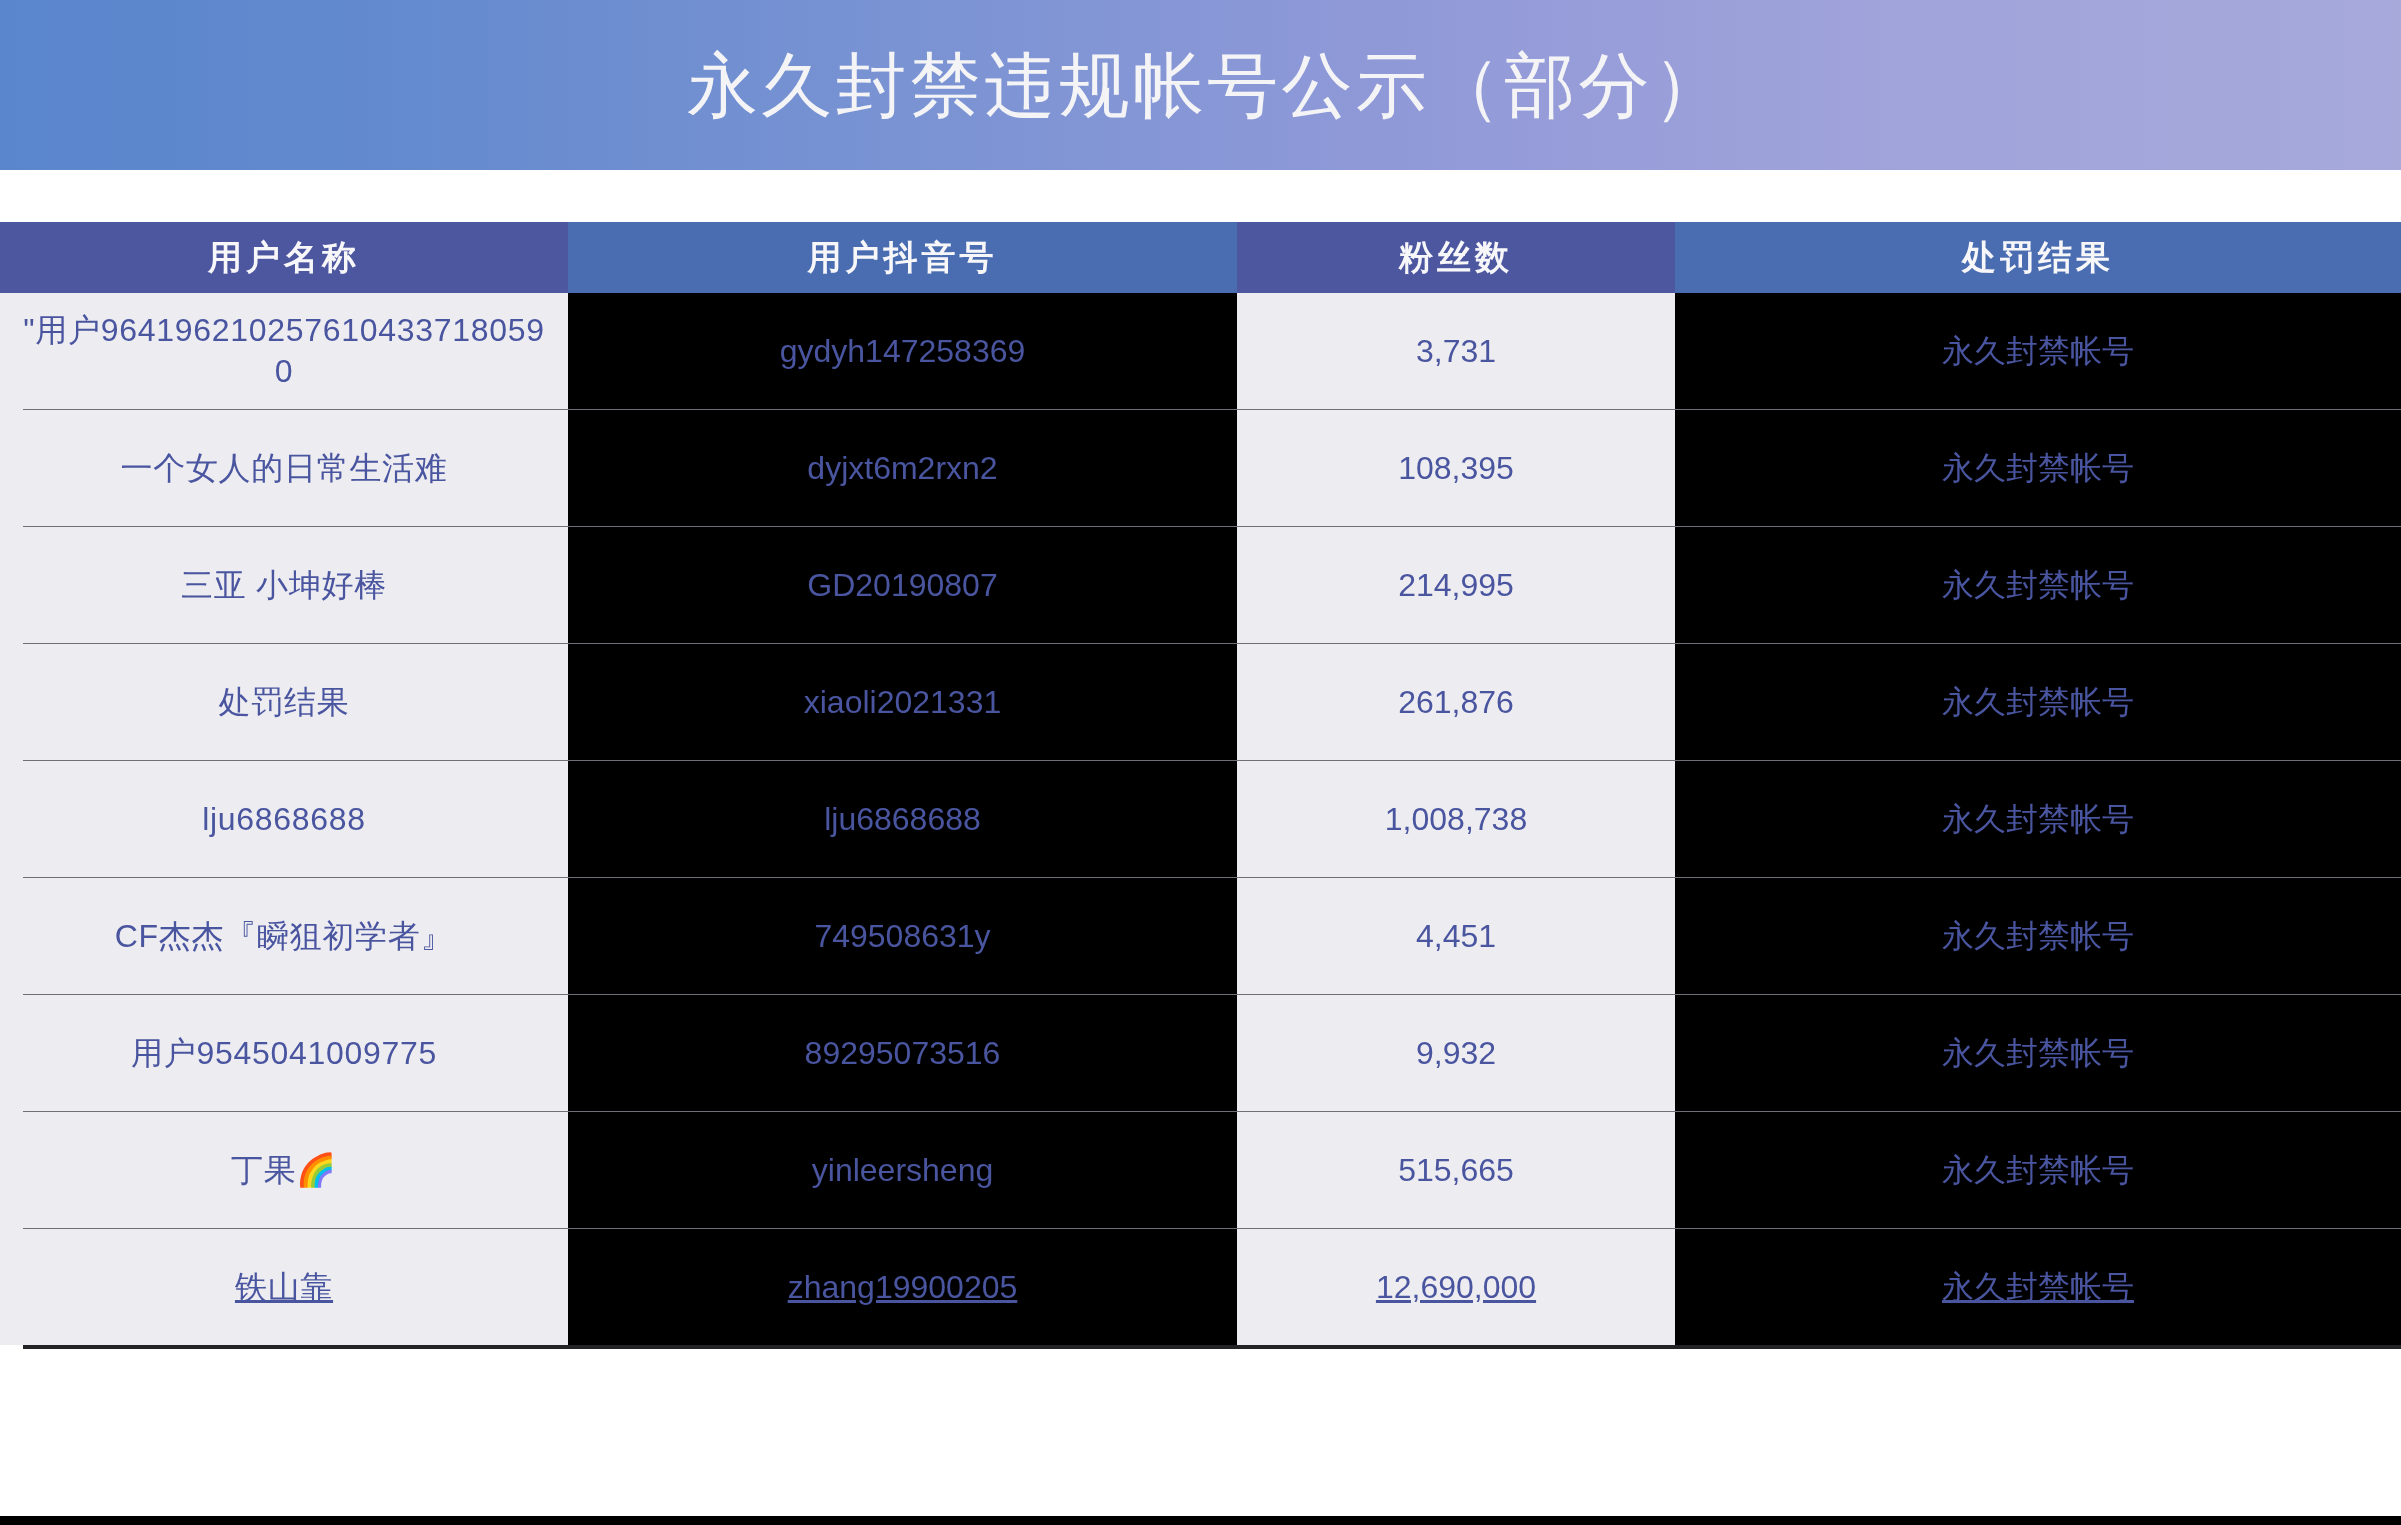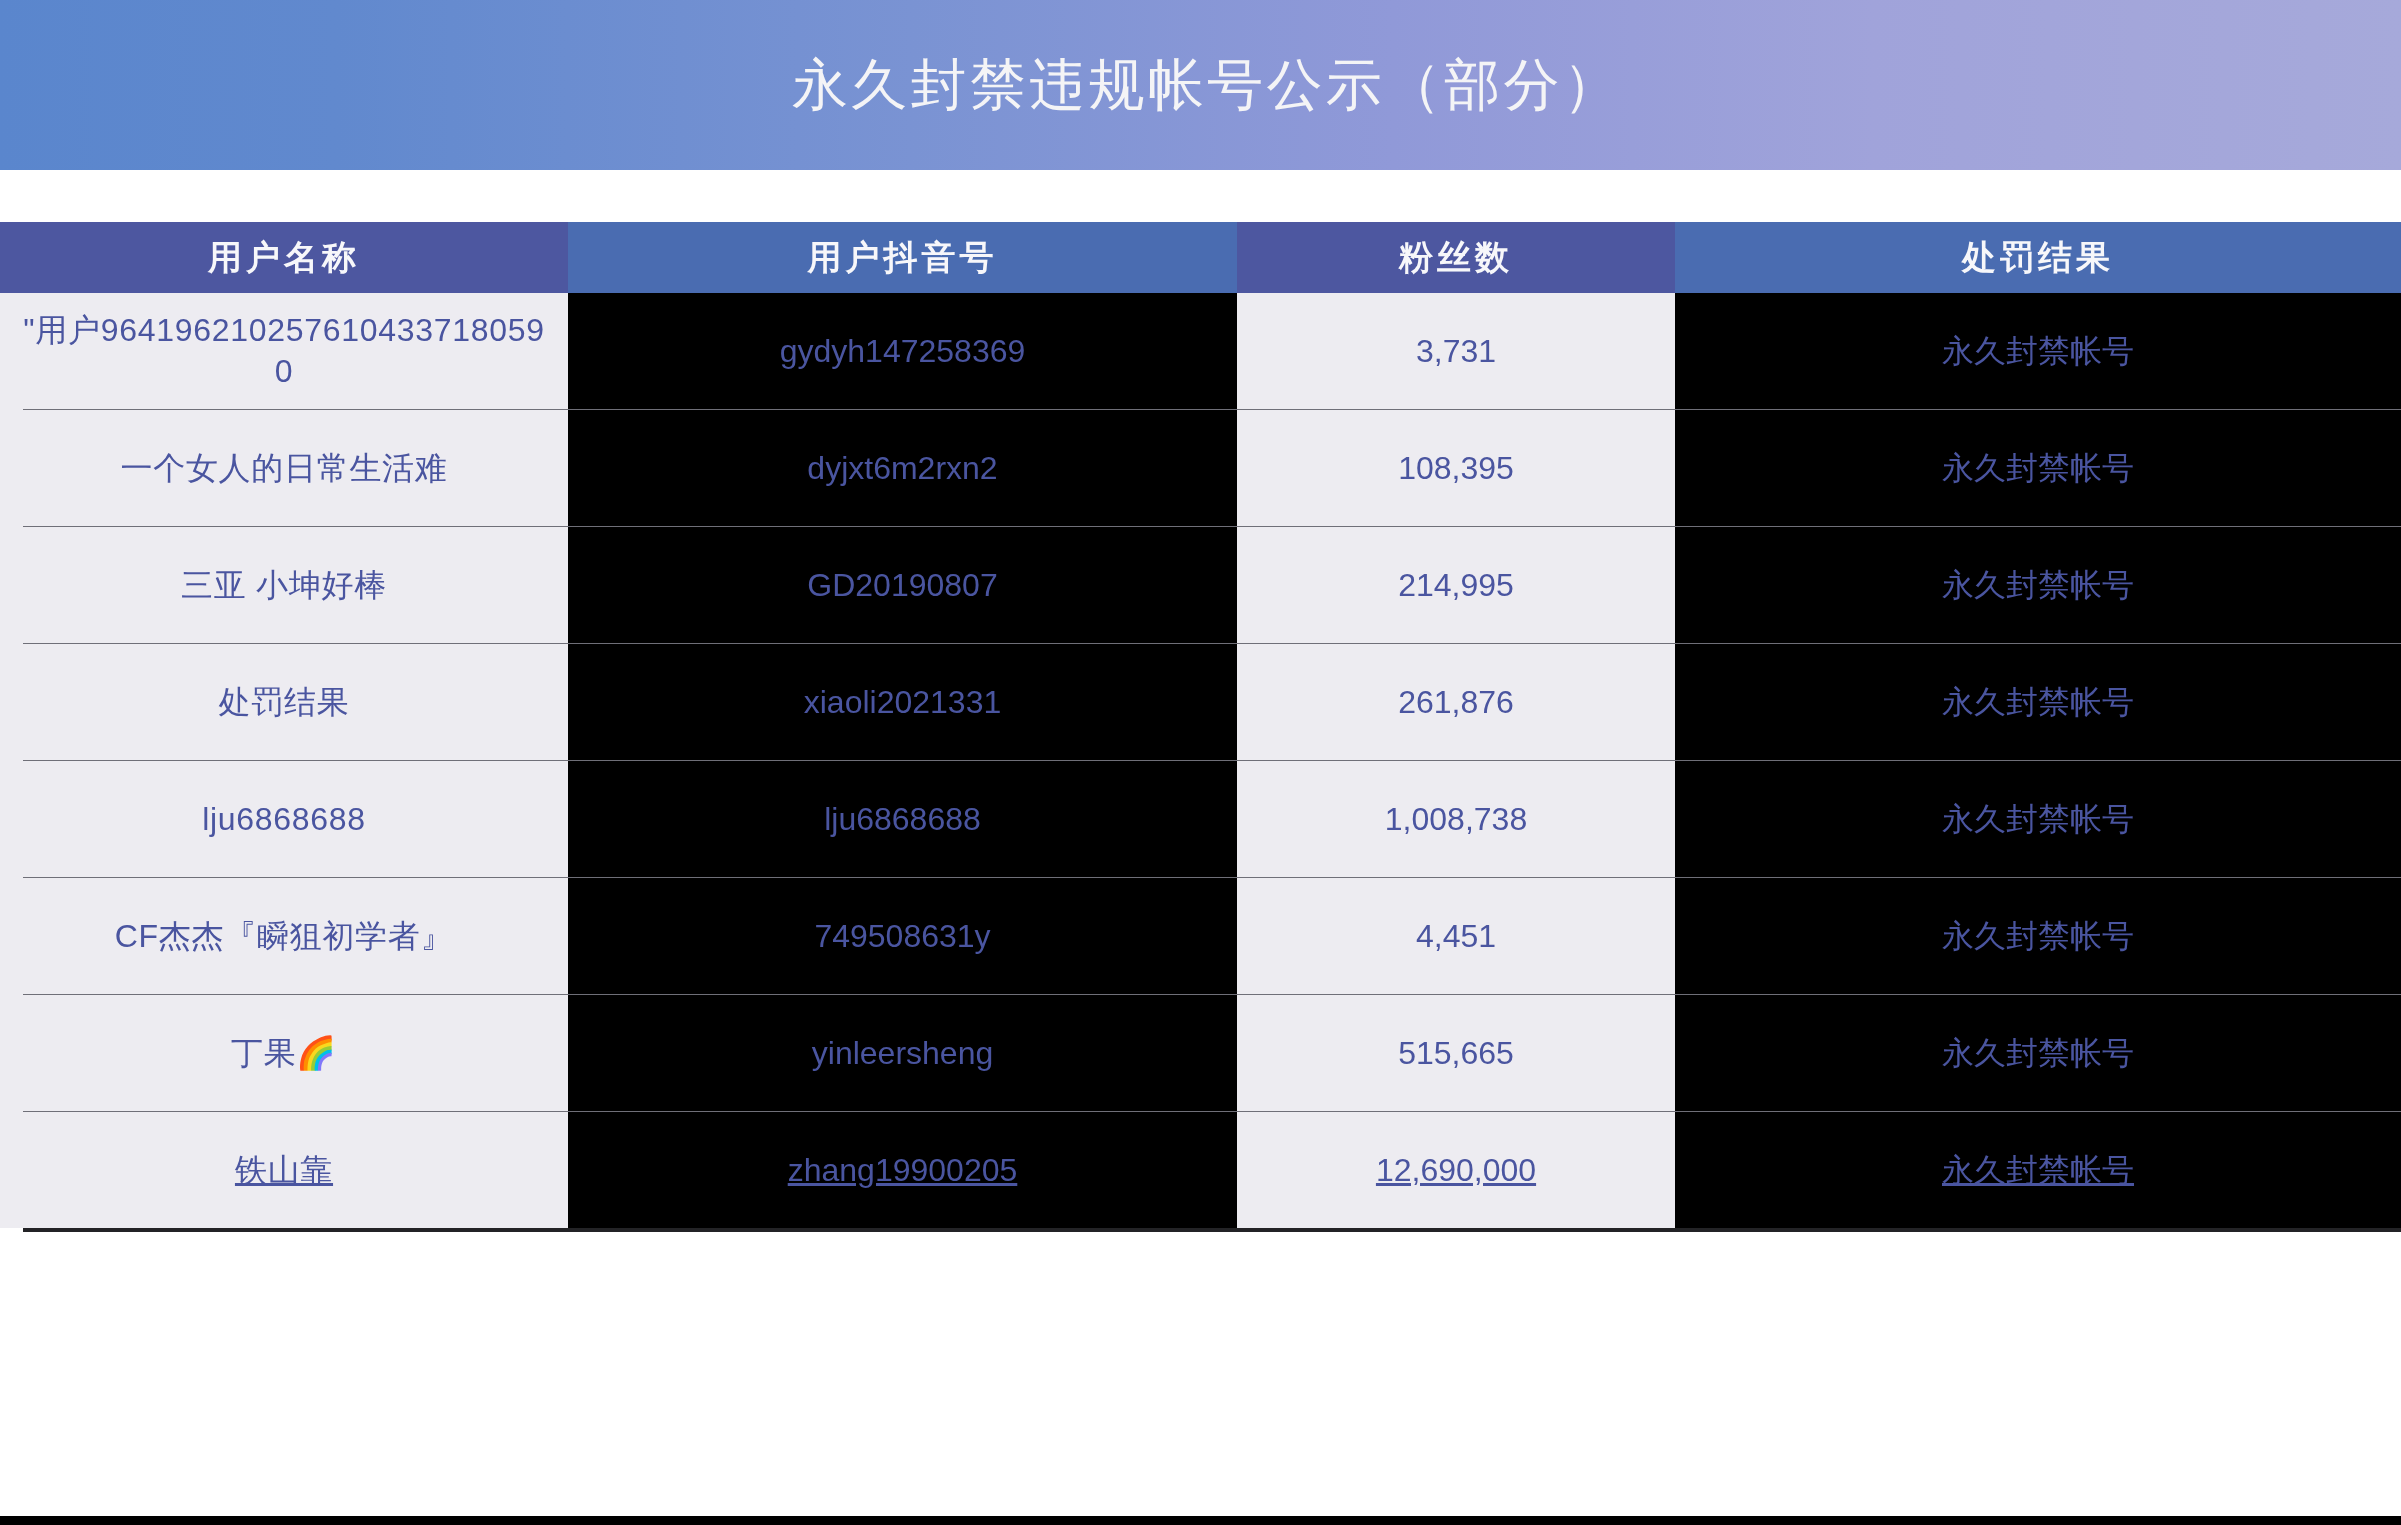--- a/index.html
+++ b/index.html
@@ -29,21 +29,21 @@
                 #9099d8 58%,
                 #a0a3da 78%,
                 #a6a9da 100%);
     display: flex;
     align-items: center;
     justify-content: center;
     overflow: hidden;
   }
   .banner-title {
     color: #f4f4f6;
-    font-size: 56px;
+    font-size: 71px;
     font-weight: 500;
     letter-spacing: 3.3px;
     white-space: nowrap;
     line-height: 1;
     text-align: center;
     padding-left: 13.2px;
   }
 
   
   .table-wrap {
@@ -182,20 +182,26 @@
         <td class="col-a">1,008,738</td>
         <td class="col-b">永久封禁帐号</td>
       </tr>
       <tr>
         <td class="col-a col-first cell-user">CF杰杰『瞬狙初学者』</td>
         <td class="col-b">749508631y</td>
         <td class="col-a">4,451</td>
         <td class="col-b">永久封禁帐号</td>
       </tr>
       <tr>
+        <td class="col-a col-first cell-user">用户9545041009775</td>
+        <td class="col-b">89295073516</td>
+        <td class="col-a">9,932</td>
+        <td class="col-b">永久封禁帐号</td>
+      </tr>
+      <tr>
         <td class="col-a col-first cell-user">丁果🌈</td>
         <td class="col-b">yinleersheng</td>
         <td class="col-a">515,665</td>
         <td class="col-b">永久封禁帐号</td>
       </tr>
       <tr>
         <td class="col-a col-first cell-user">铁山靠</td>
         <td class="col-b">zhang19900205</td>
         <td class="col-a">12,690,000</td>
         <td class="col-b">永久封禁帐号</td>

